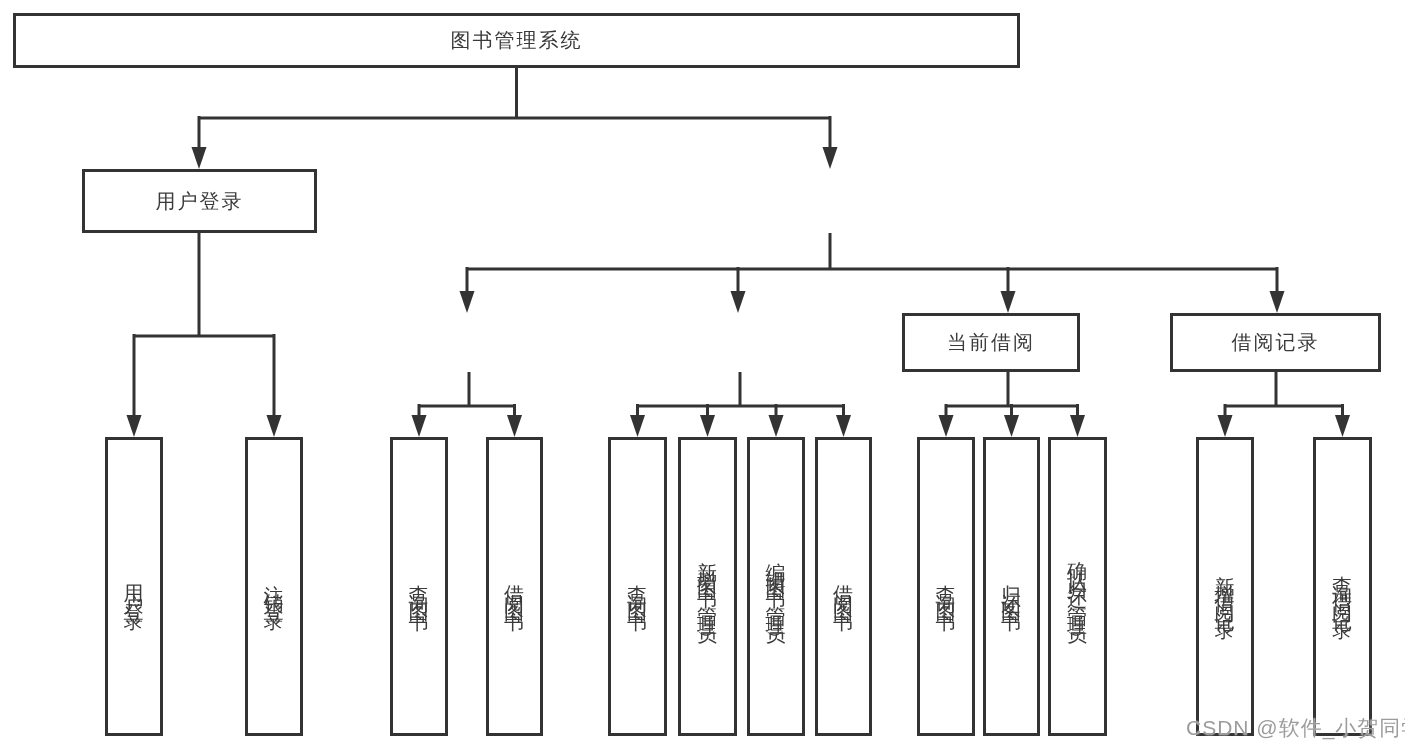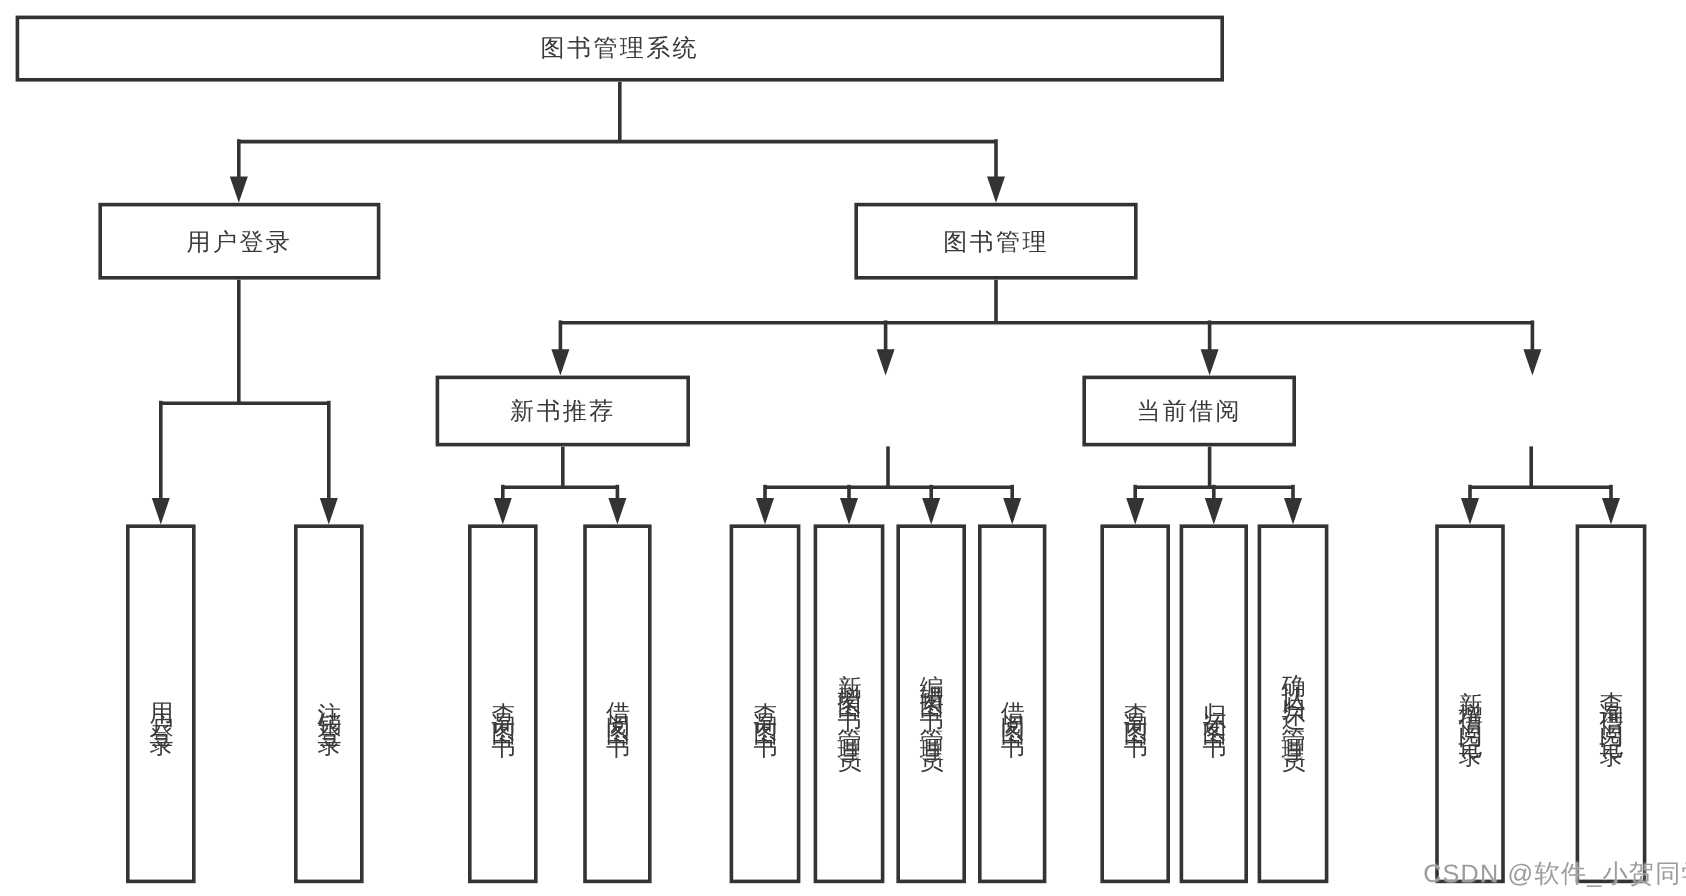--- a/index.html
+++ b/index.html
@@ -131,24 +131,23 @@
       <line x1="1225" y1="404" x2="1225" y2="417"></line>
       <polygon points="1217.5,415 1232.5,415 1225,437" stroke="none"></polygon>
       <line x1="1342.5" y1="404" x2="1342.5" y2="417"></line>
       <polygon points="1335,415 1350,415 1342.5,437" stroke="none"></polygon>
     </g>
   </svg>
 
   <div class="node h" style="left:13px;top:13px;width:1007px;height:55px">图书管理系统</div>
 
   <div class="node h" style="left:82px;top:169px;width:235px;height:64px">用户登录</div>
-  <div class="node h" style="left:712px;top:169px;width:236px;height:64px">图书管理</div>
 
-  <div class="node h" style="left:363px;top:313px;width:212px;height:59px">新书推荐</div>
   <div class="node h" style="left:902px;top:313px;width:178px;height:59px">当前借阅</div>
+  <div class="node h" style="left:1170px;top:313px;width:211px;height:59px">借阅记录</div>
 
   <div class="node v" style="left:105px;top:437px;width:58px;height:299px">用户登录</div>
   <div class="node v" style="left:245px;top:437px;width:58px;height:299px">注销登录</div>
 
   <div class="node v" style="left:390px;top:437px;width:58px;height:299px">查询图书</div>
   <div class="node v" style="left:486px;top:437px;width:57px;height:299px">借阅图书</div>
 
   <div class="node v" style="left:608px;top:437px;width:59px;height:299px">查询图书</div>
   <div class="node v" style="left:678px;top:437px;width:59px;height:299px">新增图书（管理员）</div>
   <div class="node v" style="left:747px;top:437px;width:58px;height:299px">编辑图书（管理员）</div>

